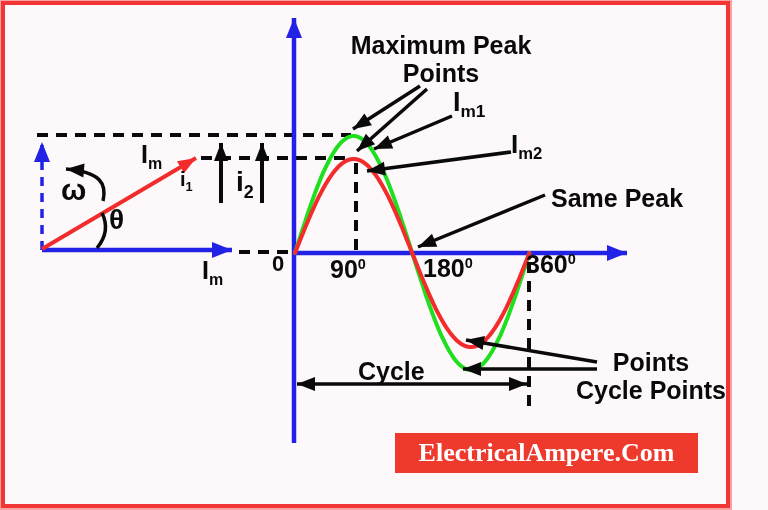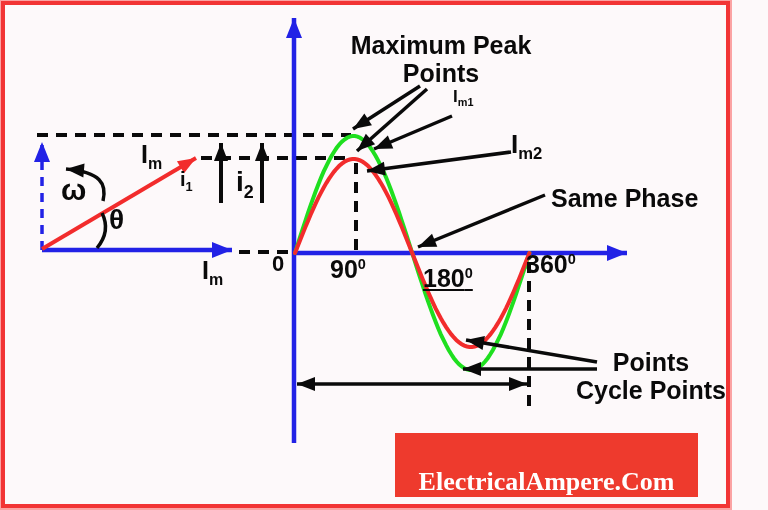--- a/index.html
+++ b/index.html
@@ -15,23 +15,23 @@
   }
   svg.layer{position:absolute;left:0;top:0;}
   .lbl{
     position:absolute;color:#0a0a0a;font-weight:bold;white-space:nowrap;
     font-size:25px;line-height:1.1;
   }
   .lbl sub{font-size:0.64em;line-height:0;}
   .lbl sup{font-size:0.58em;line-height:0;vertical-align:super;}
   .center2{text-align:center;line-height:28px;}
   .watermark{
-    position:absolute;left:395px;top:433px;width:303px;height:64px;
+    position:absolute;left:395px;top:433px;width:303px;height:40px;
     background:var(--watermark_bg,#ee3a2d);
-    display:flex;align-items:flex-end;justify-content:center;
+    display:flex;align-items:center;justify-content:center;
     color:#ffffff;font-family:"Liberation Serif",serif;
     font-weight:bold;font-size:26px;
   }
 </style>
 </head>
 <body>
 
 <div id="stage" style="--bg: #fdf9fa;">
 
   <div class="frame"></div>
@@ -94,38 +94,39 @@
     <span>i</span><sub>1</sub>
   </div>
   <div class="lbl" style="left:236px;top:167px;font-size:28px;">
     <span>i</span><sub>2</sub>
   </div>
 
   <div class="lbl" style="left:272px;top:252px;font-size:22px;">0</div>
   <div class="lbl" style="left:330px;top:256px;">
     <span>90</span><sup>0</sup>
   </div>
-  <div class="lbl" style="left:423px;top:265px;text-decoration:underline;">
+  <div class="lbl" style="left:423px;top:255px;">
     <span>180</span><sup>0</sup>
   </div>
   <div class="lbl" style="left:526px;top:251px;text-align:right;">
     <span>360</span><sup>0</sup>
   </div>
 
   <div class="lbl center2" style="left:331px;top:31px;width:220px;">
     <div>Maximum Peak</div>
     <div>Points</div>
   </div>
-  <div class="lbl" style="left:453px;top:88px;font-size:17px;">
+  <div class="lbl" style="left:453px;top:88px;font-size:27px;">
     <span>I</span><sub>m1</sub>
   </div>
   <div class="lbl" style="left:511px;top:130px;font-size:26px;">
     <span>I</span><sub>m2</sub>
   </div>
-  <div class="lbl" style="left:551px;top:185px;">Same Phase</div>
+  <div class="lbl" style="left:551px;top:185px;">Same Peak</div>
+  <div class="lbl" style="left:358px;top:358px;">Cycle</div>
   <div class="lbl center2" style="left:566px;top:348px;width:170px;">
     <div>Points</div>
     <div>Cycle Points</div>
   </div>
 
   <div class="watermark">
     <span>ElectricalAmpere.Com</span>
   </div>
 
 </div>

